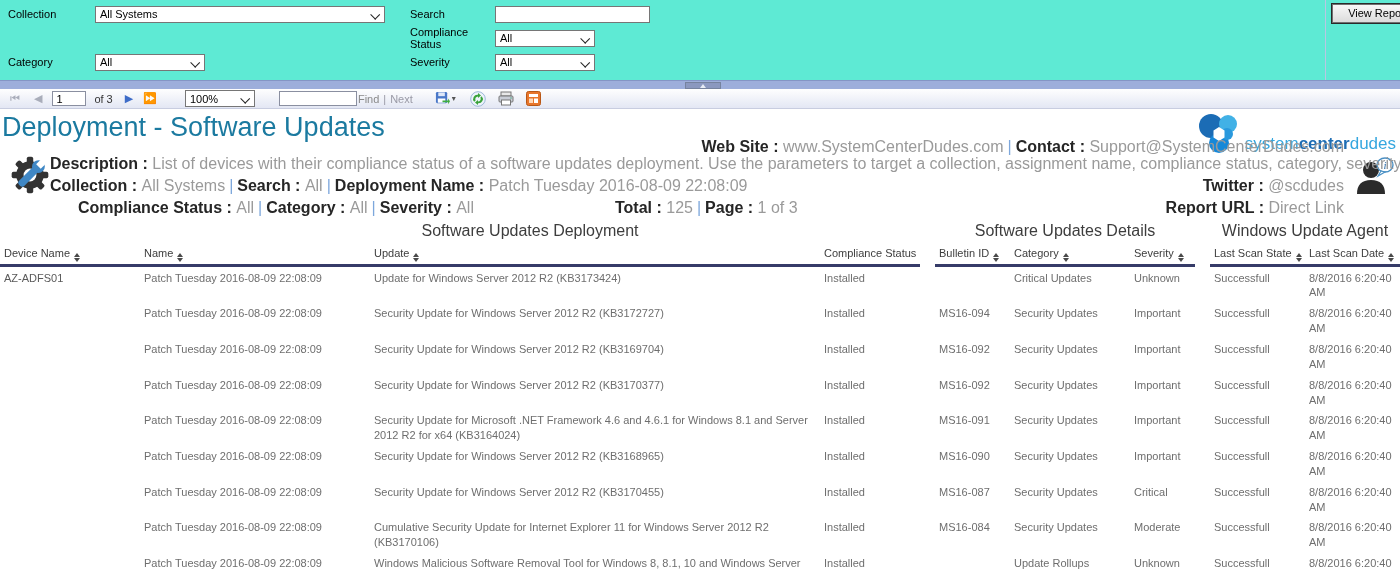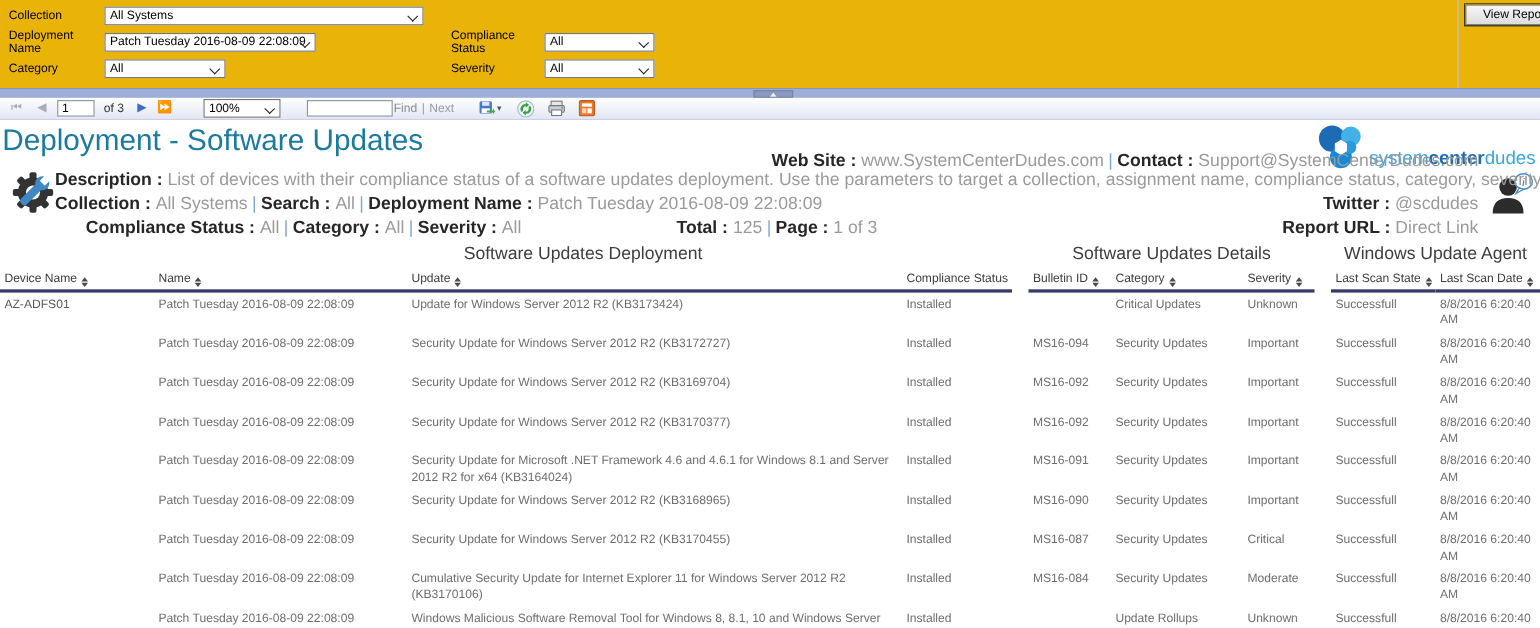--- a/index.html
+++ b/index.html
@@ -1,20 +1,20 @@
 <!DOCTYPE html>
 <html><head>
 <meta charset="utf-8">
 <style>
   * { margin:0; padding:0; box-sizing:border-box; }
   html,body { width:1400px; height:571px; overflow:hidden; background:#fff;
               font-family:"Liberation Sans", sans-serif; }
 
   
-  .param-panel { position:relative; width:1400px; height:80px; background:#eab308; }
+  .param-panel { position:relative; width:1400px; height:80px; background:#5eead4; }
   .param-divider { position:absolute; left:1325px; top:0; width:1px; height:80px; background:#b9c6e2; }
   .param-row { position:absolute; height:18px; display:flex; align-items:center; }
   .plabel { font-size:11px; color:#000; }
   .ctl { background:#fff; border:1px solid #767676; height:17px; font-size:11px; color:#000;
          display:flex; align-items:center; padding:0 4px; position:relative; }
   .ctl.sel::after { content:""; position:absolute; right:6px; top:5px; width:6px; height:6px;
                     border-right:1.6px solid #222; border-bottom:1.6px solid #222;
                     transform:rotate(45deg) translateY(-1px); }
   .view-report-btn { position:absolute; top:4px; left:1332px; width:92px; height:19px;
          background:linear-gradient(#f8f8f8,#dcdcdc); border:1px solid #707070;
@@ -77,25 +77,23 @@
 </head>
 <body>
 
 <div class="param-panel">
   <div class="param-row" style="left:8px; top:5px;">
     <span class="plabel" style="width:87px;">Collection</span>
     <div class="ctl sel" style="width:290px;">
         <span>All Systems</span>
       </div>
   </div>
-  <div class="param-row" style="left:8px; top:29px;">
-    <span class="plabel" style="width:87px;">Deployment Name</span>
-    <div class="ctl sel" style="width:192px;">
-        <span>Patch Tuesday 2016-08-09 22:08:09</span>
-      </div>
+  <div class="param-row" style="left:410px; top:5px;">
+    <span class="plabel" style="width:85px;">Search</span>
+    <input class="ctl" type="text" style="width: 155px;" value="">
   </div>
   <div class="param-row" style="left:410px; top:29px;">
     <span class="plabel" style="width:85px;">Compliance Status</span>
     <div class="ctl sel" style="width:100px;">
         <span>All</span>
       </div>
   </div>
   <div class="param-row" style="left:8px; top:53px;">
     <span class="plabel" style="width:87px;">Category</span>
     <div class="ctl sel" style="width:110px;">

